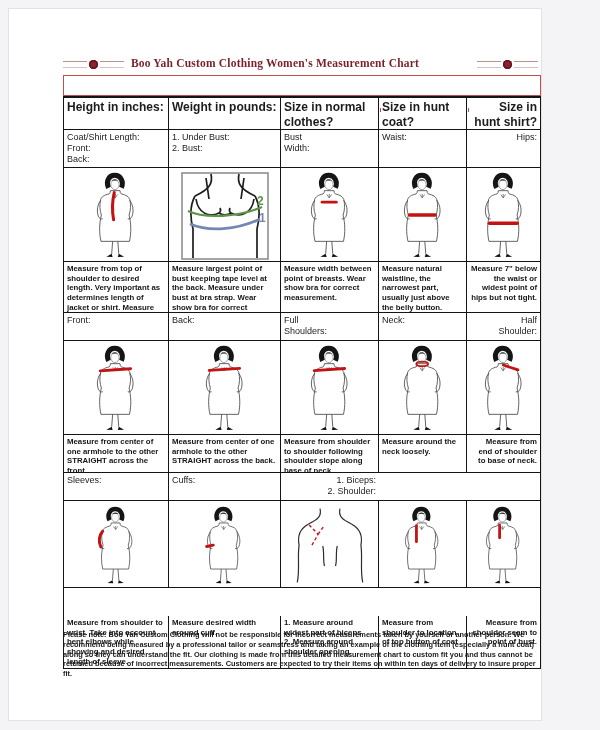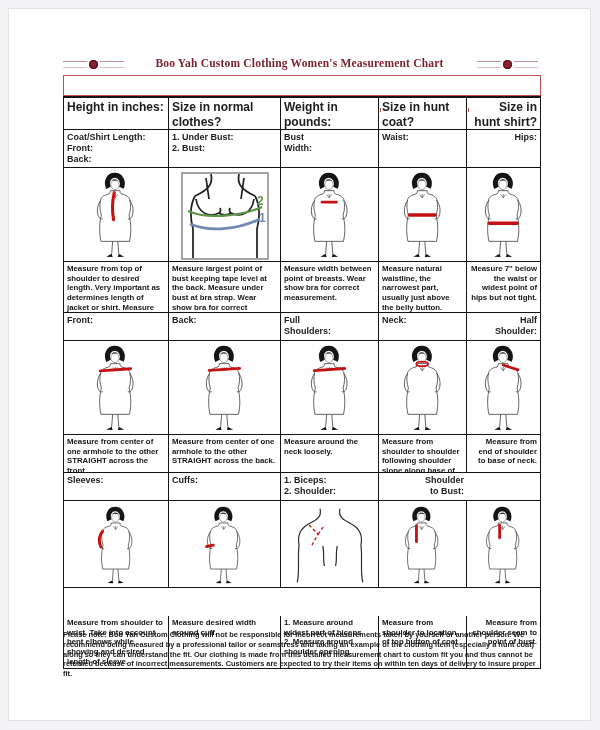--- a/index.html
+++ b/index.html
@@ -3,21 +3,21 @@
 <meta charset="utf-8">
 <style>
   html,body{margin:0;padding:0;}
   body{
     width:600px;height:730px;
     background:#f4f4f6;
     font-family:"Liberation Sans", sans-serif;
     color:#1c1c1c;
   }
   .sheet{
-    position:absolute;left:8px;top:8px;width:583px;height:713px;
+    position:absolute;left:8px;top:8px;width:534px;height:713px;
     background:#ffffff;border:1px solid #e2e2e6;box-sizing:border-box;
   }
   .title{
     position:absolute;top:48px;left:0;width:100%;text-align:center;
     font-family:"Liberation Serif", serif;font-weight:bold;
     font-size:11.5px;color:#7a1f2b;letter-spacing:.2px;
   }
   .logo{position:absolute;top:51px;display:flex;align-items:center;gap:2px;}
   .logo.left{left:54px;}
   .logo.right{left:468px;}
@@ -37,21 +37,21 @@
 
   
   .main{border:1.5px solid #141414;border-top-width:2px;box-sizing:border-box;background:#fff;}
   .row{display:grid;grid-template-columns:105px 112px 98px 88px auto;}
   .cell{border-right:1px solid #141414;box-sizing:border-box;padding:2px 3px;overflow:hidden;}
   .cell:last-child{border-right:none;text-align:right;}
   .row{border-bottom:1px solid #141414;}
   .row.last{border-bottom:none;margin-top:28px;}
 
   .info-row .cell{height:31px;font-weight:bold;font-size:12px;line-height:1.25;}
-  .label-row .cell{font-weight:bold;font-size:9px;line-height:1.2;white-space:pre-line;}
+  .label-row .cell{font-weight:normal;font-size:9px;line-height:1.2;white-space:pre-line;}
   .label-row.h3{height:37px;}
   .label-row.h2{height:27px;}
   .fig-row .cell{height:93px;display:flex;align-items:flex-end;justify-content:center;padding:0 2px 1px 2px;}
   .fig-row.sm .cell{height:86px;}
   .fig{display:block;}
   .fig svg{height:88px;display:block;}
   .fig-row.sm .fig svg{height:80px;}
   .instr-row .cell{font-size:7.8px;font-weight:600;line-height:1.24;white-space:pre-line;color:#151515;}
   .instr-row.i1 .cell{height:50px;}
   .instr-row.i2 .cell{height:37px;}
@@ -87,22 +87,22 @@
       <div class="cell">Customer Name:</div>
       <div class="cell"></div>
       <div class="cell">Date Measured:</div>
       <div class="cell"></div>
     </div>
 
     <div class="main">
 
       <div class="row info-row">
         <div class="cell">Height in inches:</div>
+        <div class="cell">Weight in pounds:</div>
         <div class="cell">Size in normal clothes?</div>
-        <div class="cell">Weight in pounds:</div>
         <div class="cell">Size in hunt coat?</div>
         <div class="cell">Size in hunt shirt?</div>
       </div>
 
       <div class="row label-row h3">
         <div class="cell">Coat/Shirt Length:
 Front:
 Back:</div>
         <div class="cell">1. Under Bust:
 2. Bust:</div>
@@ -311,32 +311,30 @@
  <ellipse cx="29.2" cy="13.2" rx="4.3" ry="5.2" fill="#fff" stroke="#555" stroke-width="0.55"></ellipse>
  <path d="M25.5,9.2 C27,7.4 31.5,7.4 33,9.6 C31.5,8.7 27.5,8.8 25.5,9.2 Z" fill="#151515"></path>
  <path d="M29.5,21 L45,26" fill="none" stroke="#c41212" stroke-width="2.8" stroke-linecap="round"></path>
 </svg>
             </span>
           </div>
       </div>
       <div class="row instr-row i2">
         <div class="cell">Measure from center of one armhole to the other STRAIGHT across the front</div>
         <div class="cell">Measure from center of one armhole to the other STRAIGHT across the back.</div>
+        <div class="cell">Measure from shoulder to shoulder following shoulder slope along base of neck.</div>
         <div class="cell">Measure around the neck loosely.</div>
-        <div class="cell">Measure from shoulder to shoulder following shoulder slope along base of neck.</div>
         <div class="cell">Measure from end of shoulder to base of neck.</div>
       </div>
 
       <div class="row label-row h2">
         <div class="cell">Sleeves:</div>
         <div class="cell">Cuffs:</div>
         <div class="cell">1. Biceps:
 2. Shoulder:</div>
-        <div class="cell">Shoulder
-to Bust:</div>
       </div>
       <div class="row fig-row sm">
         <div class="cell">
             <span class="fig">
               <svg viewBox="0 0 60 92" xmlns="http://www.w3.org/2000/svg">
  <g stroke="#4a4a4a" stroke-width="0.9" fill="#fff">
   <path d="M24.5,19.5 C24.5,21 24,22.3 23,23 C18,24 15,26 14.2,29 C13,34.5 13.3,40 15,45 C12.8,54 12.6,63.5 14.6,72.5 L44.4,72.5 C46.4,63.5 46.2,54 44,45 C45.7,40 46,34.5 44.8,29 C44,26 41,24 36,23 C35,22.3 34.5,21 34.5,19.5 Z"></path>
   <path d="M14.4,29.5 C11,34 9.8,40.5 11.9,46.3 C12.7,48.4 14.5,49.5 16.4,48.9" fill="none"></path>
   <path d="M44.6,29.5 C48,34 49.2,40.5 47.1,46.3 C46.3,48.4 44.5,49.5 42.6,48.9" fill="none"></path>
   <path d="M26.8,72.5 L25.8,85.5 M32.2,72.5 L33.2,85.5" fill="none"></path>

